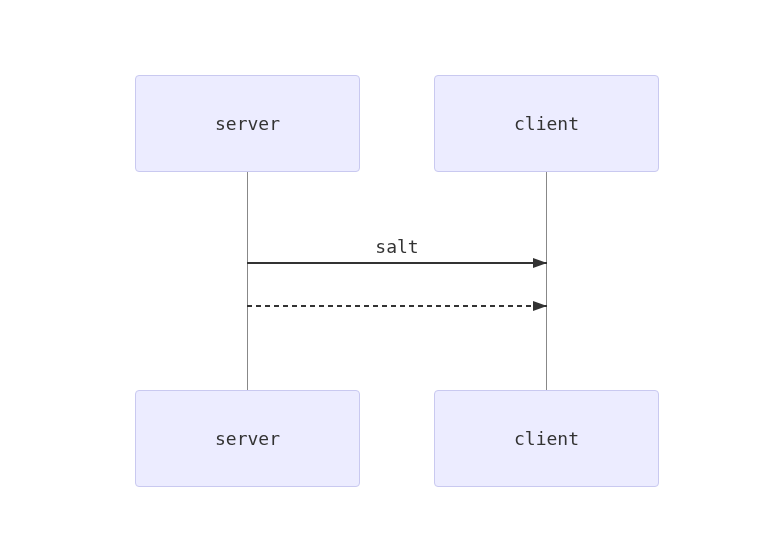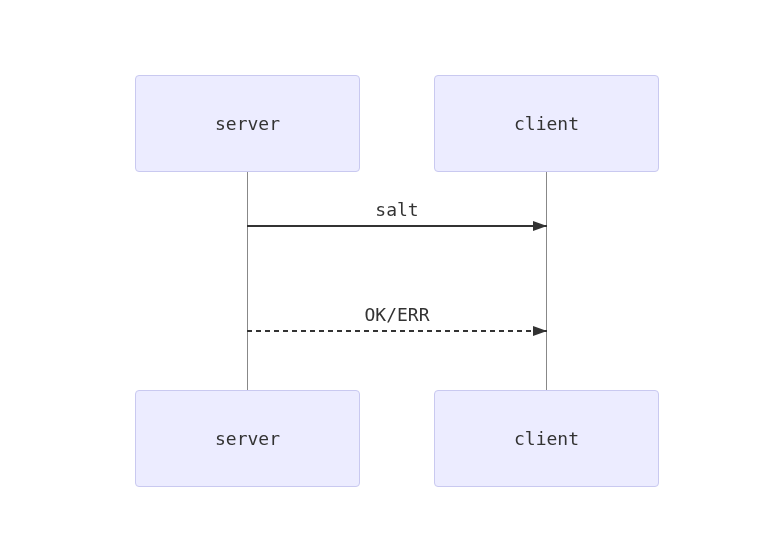--- a/index.html
+++ b/index.html
@@ -55,20 +55,21 @@
   .msg-3 { top: 305px; }
 
   .msg-label {
     height: 20px;
     line-height: 20px;
     text-align: center;
     font-size: 18px;
     color: #333333;
     margin-bottom: 5px;
     white-space: nowrap;
+    margin-top: 37px;
   }
   .msg-line {
     position: relative;
     height: 2px;
   }
   .msg-line.solid {
     background: #333333;
   }
   .msg-line.dashed {
     background: repeating-linear-gradient(90deg, #333333 0 5px, transparent 5px 9px);
@@ -107,21 +108,20 @@
 
   <div class="message msg-1">
     <div class="msg-label">salt</div>
     <div class="msg-line solid">
       <span class="arrowhead right"></span>
     </div>
   </div>
 
 
   <div class="message msg-3">
-    <div class="msg-label">OK/ERR</div>
     <div class="msg-line dashed">
       <span class="arrowhead right"></span>
     </div>
   </div>
 
   <div class="actor-box actor-bottom-left">
     <span>server</span>
   </div>
   <div class="actor-box actor-bottom-right">
     <span>client</span>

